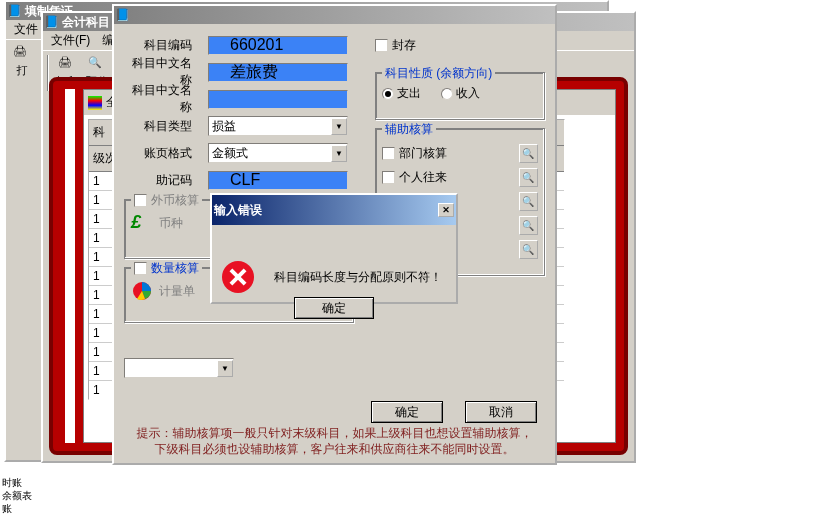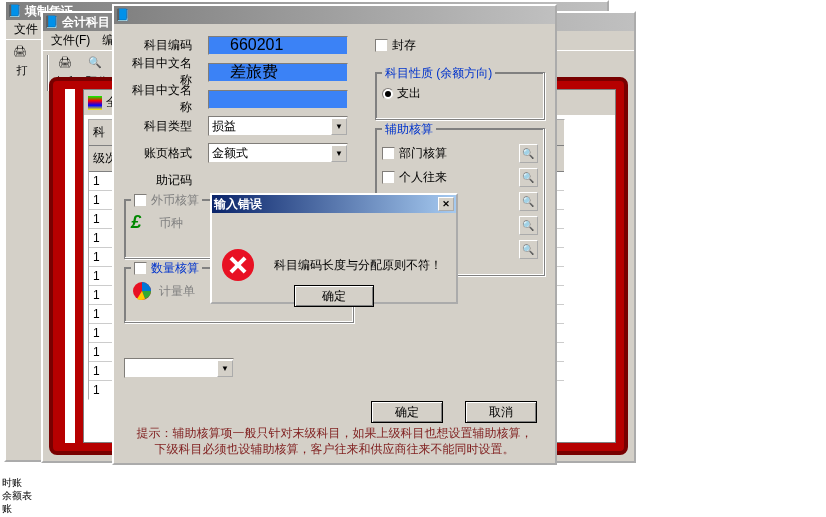--- a/index.html
+++ b/index.html
@@ -239,21 +239,21 @@
 
   
   .err {
     position: absolute;
     left: 210px; top: 193px;
     width: 248px; height: 111px;
     border: 2px outset #fff;
     background: #d4d0c8;
     z-index: 50;
   }
-  .err .title-bar { height: 18px; }
+  .err .title-bar { height: 30px; }
   .err-body {
     display: flex;
     align-items: center;
     padding: 12px 10px 4px 10px;
     gap: 20px;
     margin-top: 24px;
   }
   .err-icon {
     width: 32px; height: 32px;
     border-radius: 50%;
@@ -431,20 +431,21 @@
     </div>
     <div class="form-row">
       <span class="form-label">账页格式</span>
       <div class="combo w140">
         <span>金额式</span>
         <span class="combo-btn">▼</span>
       </div>
     </div>
     <div class="form-row">
       <span class="form-label">助记码</span>
+      <input class="text-input w140" value="CLF" style="">
     </div>
 
     <div class="fieldset" style="height:60px;">
       <span class="fieldset-legend checkbox">
         <span class="check-box"></span>
         <span style="color:#808080">外币核算</span>
       </span>
       <div style="display:flex;align-items:center;gap:6px;">
         <span style="width:22px;height:22px;color:#080;font-size:18px;font-style:italic;font-weight:bold;">£</span>
         <span style="color:#808080">币种</span>
@@ -472,21 +473,21 @@
   </div>
 
   <div class="rightcol">
     <div class="checkbox" style="height:22px;">
       <span class="check-box"></span>
       <span>封存</span>
     </div>
 
     <div class="fieldset" style="margin-top:16px;height:48px;">
       <span class="fieldset-legend blue">科目性质 (余额方向)</span>
-      <div style="display:flex; gap:20px;flex-direction:column;">
+      <div style="display:flex; gap:20px;">
         <div class="radio">
           <span class="radio-dot checked"></span>
           <span>支出</span>
         </div>
         <div class="radio">
           <span class="radio-dot"></span>
           <span>收入</span>
         </div>
       </div>
     </div>

